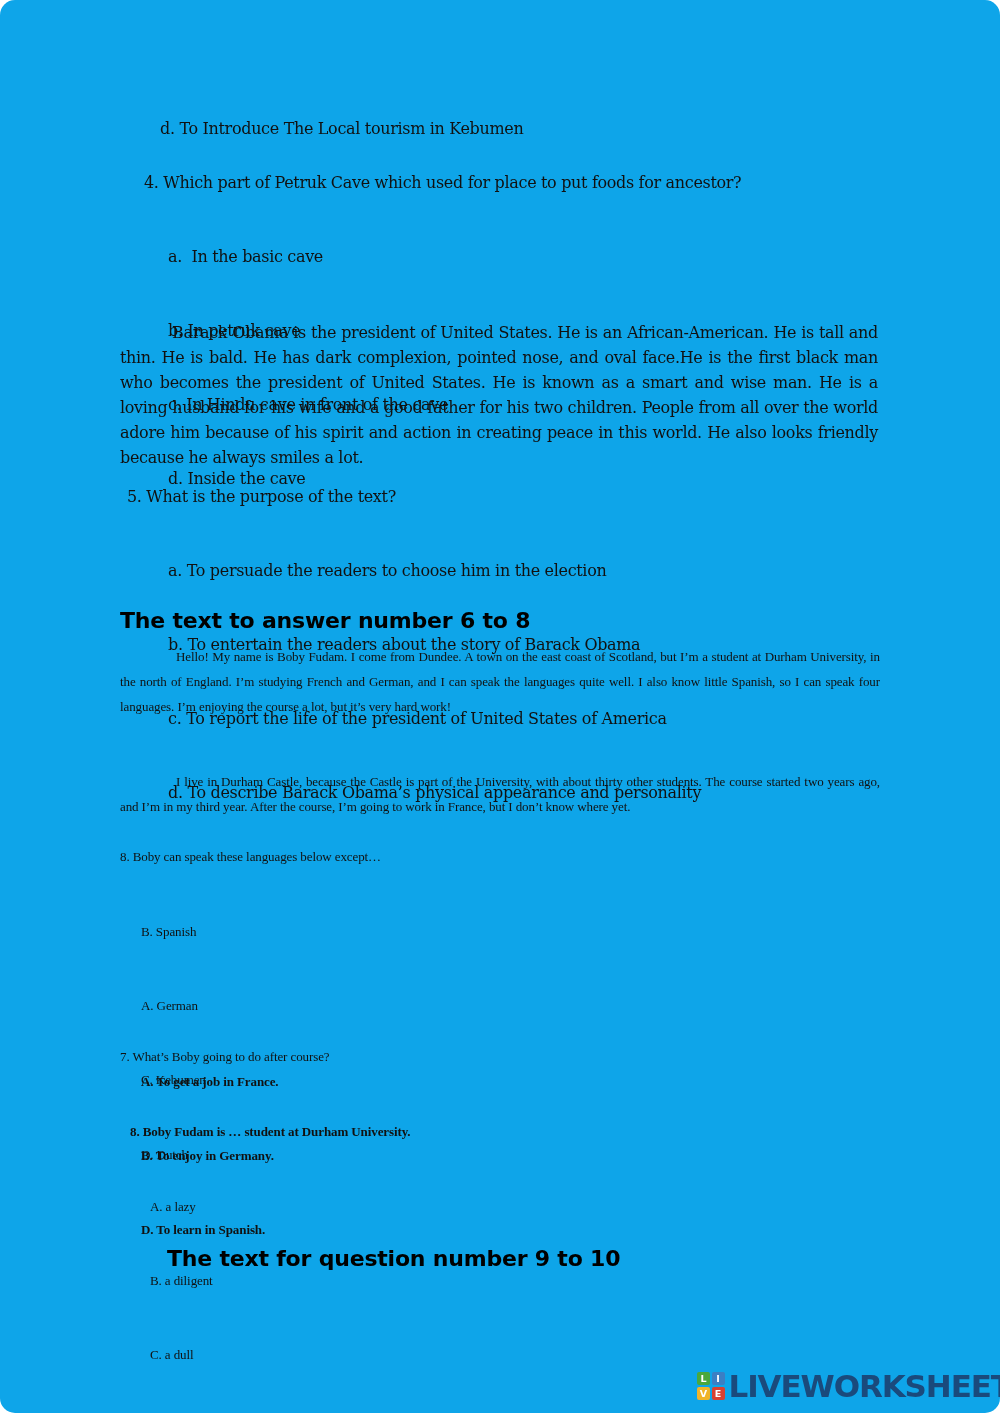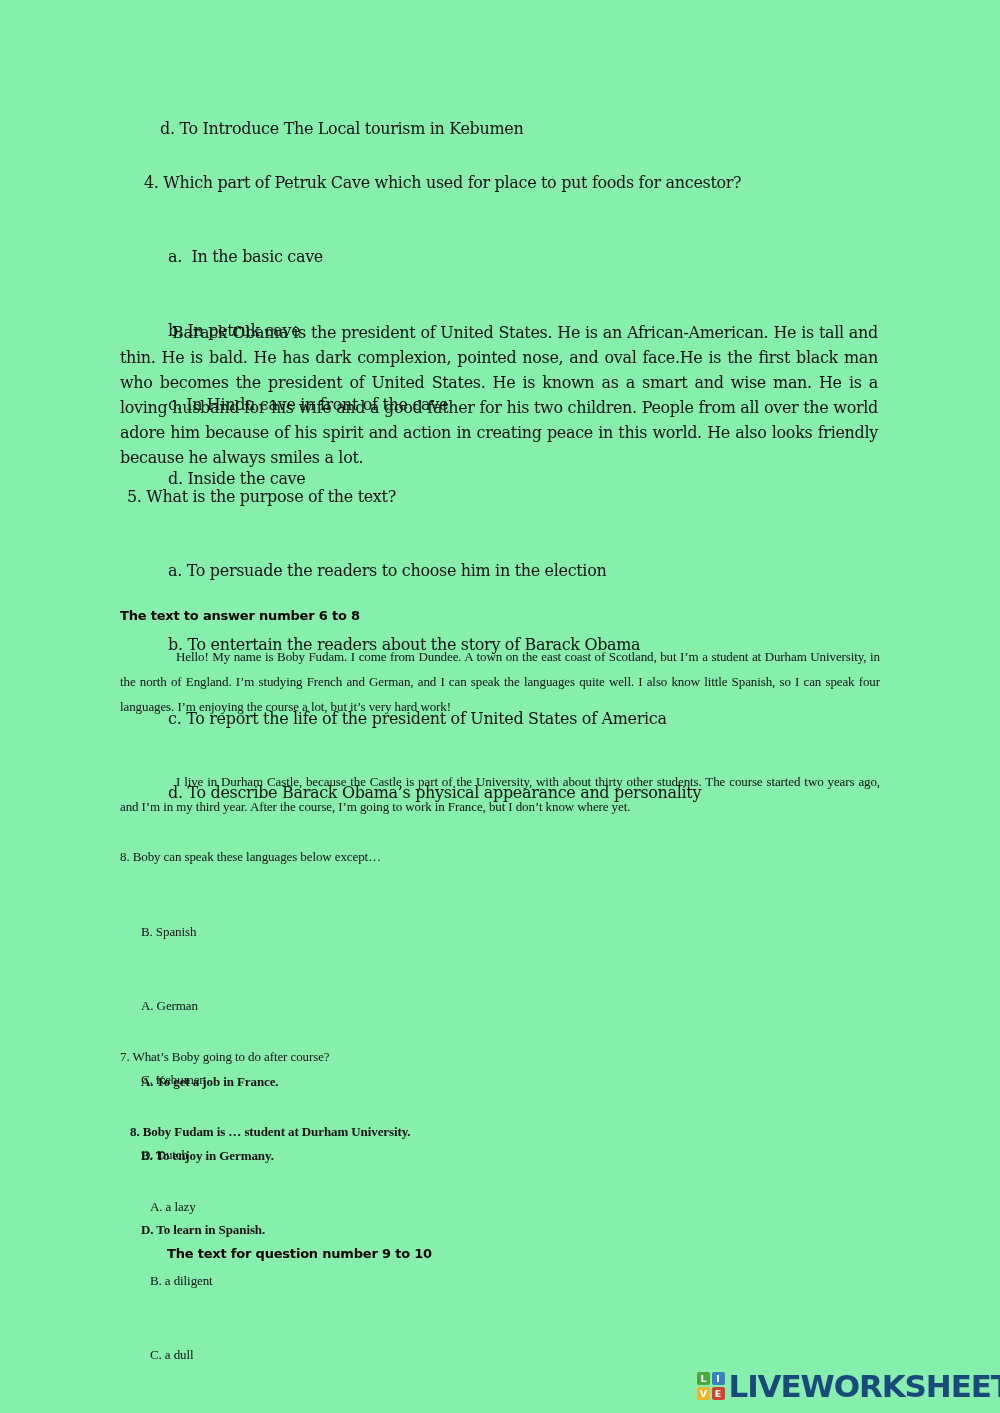--- a/index.html
+++ b/index.html
@@ -55,21 +55,21 @@
     text-justify: inter-word;
   }
   .para.indent { text-indent: 56px; }
 
   .opt { display: block; }
 
   .bold-head {
     position: absolute;
     font-family: "DejaVu Sans", "Liberation Sans", sans-serif;
     font-weight: bold;
-    font-size: 13px;
+    font-size: 22px;
     letter-spacing: -0.2px;
     color: #000000;
     white-space: nowrap;
   }
 
   
   .lw-logo {
     position: absolute;
     left: 697px;
     top: 1366px;
@@ -99,21 +99,21 @@
     font-family: "DejaVu Sans", "Liberation Sans", sans-serif;
     font-weight: bold;
     font-size: 31px;
     letter-spacing: -1.1px;
     line-height: 1;
   }
 </style>
 </head>
 <body>
 
-<div class="page" style="background: #86efac;">
+<div class="page" style="background: #0ea5e9; border-radius: 15px;">
 
   <div class="block sec-top" style="left:160px; top:116px; width:780px;">d. To Introduce The Local tourism in Kebumen</div>
 
   <div class="block sec-top" style="left:144px; top:170px; width:800px;">4. Which part of Petruk Cave which used for place to put foods for ancestor?</div>
 
   <div class="block sec-top" style="left:168px; top:195px; width:760px;">
     <span class="opt">a.  In the basic cave</span>
     <span class="opt">b. In petruk cave</span>
     <span class="opt">c. In Hindu cave in front of the cave</span>
     <span class="opt">d. Inside the cave</span>

